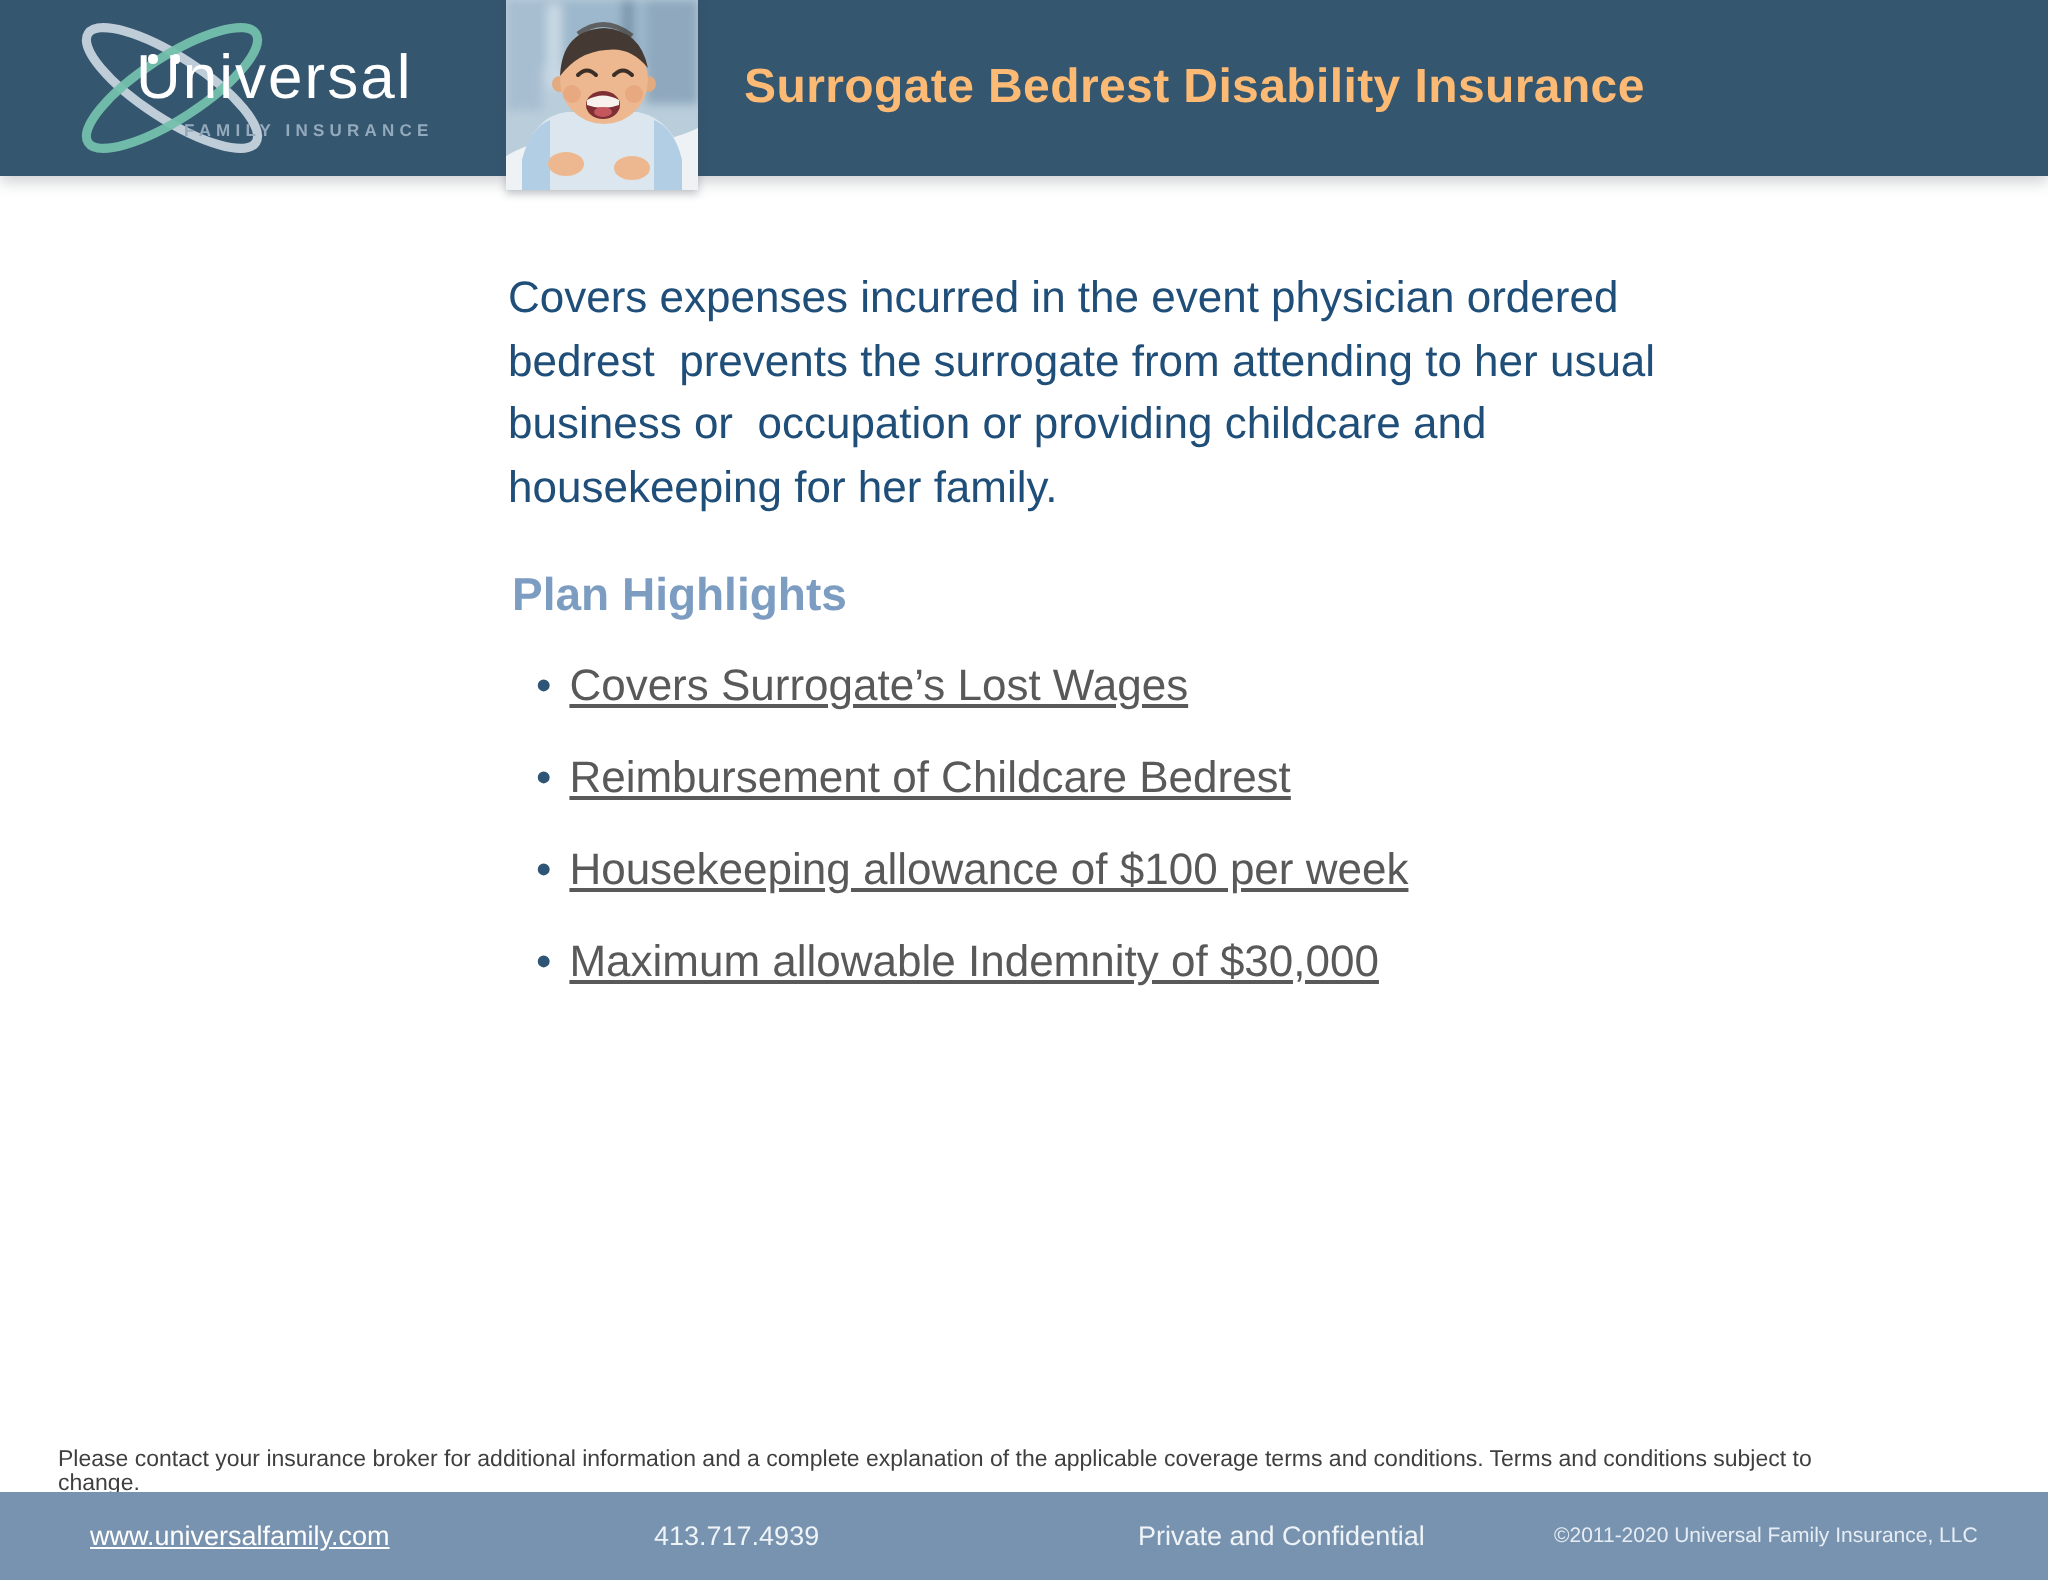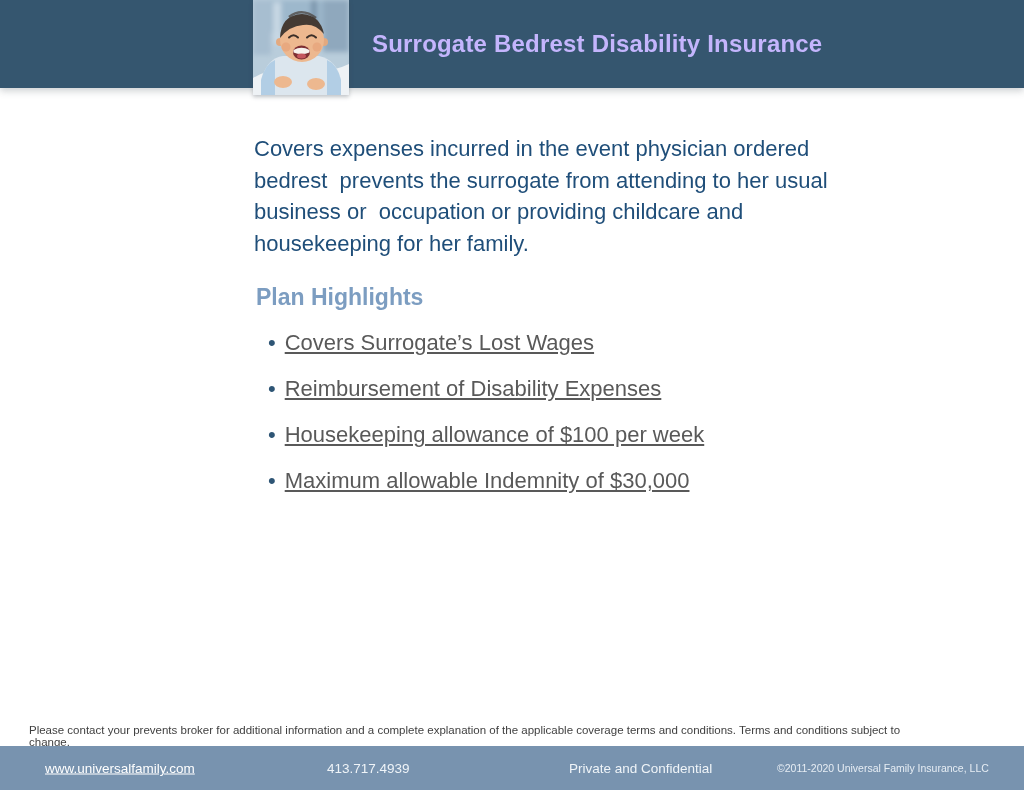--- a/index.html
+++ b/index.html
@@ -68,21 +68,21 @@
   }
   .page-title {
     position: absolute;
     left: 372px; top: 0;
     height: 88px;
     margin: 0;
     display: flex;
     align-items: center;
     font-size: 24px;
     font-weight: bold;
-    color: #c4b5fd;
+    color: #fdba74;
     letter-spacing: 0.2px;
   }
 
   
   .intro {
     position: absolute;
     left: 254px; top: 133px;
     font-size: 22px;
     font-weight: normal;
     color: #1F4E79;
@@ -155,20 +155,36 @@
   .footer-confidential { left: 525px; margin-left: 44px; }
   .footer-copyright { left: 777px; font-size: 10.5px; color: #E6EDF4; }
 </style>
 </head>
 <body>
 
 <div class="page">
 
   <div class="header">
 
+    <div class="logo">
+      <svg class="logo-rings" width="152" height="84" viewBox="0 0 152 84" aria-hidden="true">
+        <g transform="rotate(33 56 42)">
+          <ellipse cx="56" cy="42" rx="50" ry="15.5" fill="none" stroke="#CBD7E2" stroke-width="4.5" opacity="0.92"></ellipse>
+        </g>
+        <g transform="rotate(-33 56 42)">
+          <ellipse cx="56" cy="42" rx="50" ry="15.5" fill="none" stroke="#74C0AC" stroke-width="4.5" opacity="0.95"></ellipse>
+        </g>
+      </svg>
+      <span class="brand-name">Universal</span>
+      <span class="umlaut">
+          <i class="d1"></i>
+          <i class="d2"></i>
+        </span>
+      <span class="brand-tagline">FAMILY INSURANCE</span>
+    </div>
 
     <div class="baby-photo">
       <svg width="96" height="95" viewBox="0 0 96 95" preserveAspectRatio="none" aria-hidden="true">
         <defs>
           <filter id="pb" x="-20%" y="-20%" width="140%" height="140%">
             <feGaussianBlur stdDeviation="2.5"></feGaussianBlur>
           </filter>
         </defs>
         <rect width="96" height="95" fill="#b9cddb"></rect>
         <g filter="url(#pb)">
@@ -211,33 +227,33 @@
 
   <h2 class="section-heading">Plan Highlights</h2>
 
   <ul class="bullets">
     <li>
       <span class="bullet-dot">•</span>
       <span class="bullet-text">Covers Surrogate’s Lost Wages</span>
     </li>
     <li>
       <span class="bullet-dot">•</span>
-      <span class="bullet-text">Reimbursement of Disability Expenses</span>
+      <span class="bullet-text">Reimbursement of Childcare Bedrest</span>
     </li>
     <li>
       <span class="bullet-dot">•</span>
       <span class="bullet-text">Housekeeping allowance of $100 per week</span>
     </li>
     <li>
       <span class="bullet-dot">•</span>
       <span class="bullet-text">Maximum allowable Indemnity of $30,000</span>
     </li>
   </ul>
 
-  <div class="disclaimer">Please contact your prevents broker for additional information and a complete explanation of the applicable coverage terms and conditions. Terms and conditions subject to change.</div>
+  <div class="disclaimer">Please contact your insurance broker for additional information and a complete explanation of the applicable coverage terms and conditions. Terms and conditions subject to change.</div>
 
   <div class="footer">
     <a class="footer-item footer-link">www.universalfamily.com</a>
     <span class="footer-item footer-phone">413.717.4939</span>
     <span class="footer-item footer-confidential">Private and Confidential</span>
     <span class="footer-item footer-copyright">©2011-2020 Universal Family Insurance, LLC</span>
   </div>
 
 </div>
 

